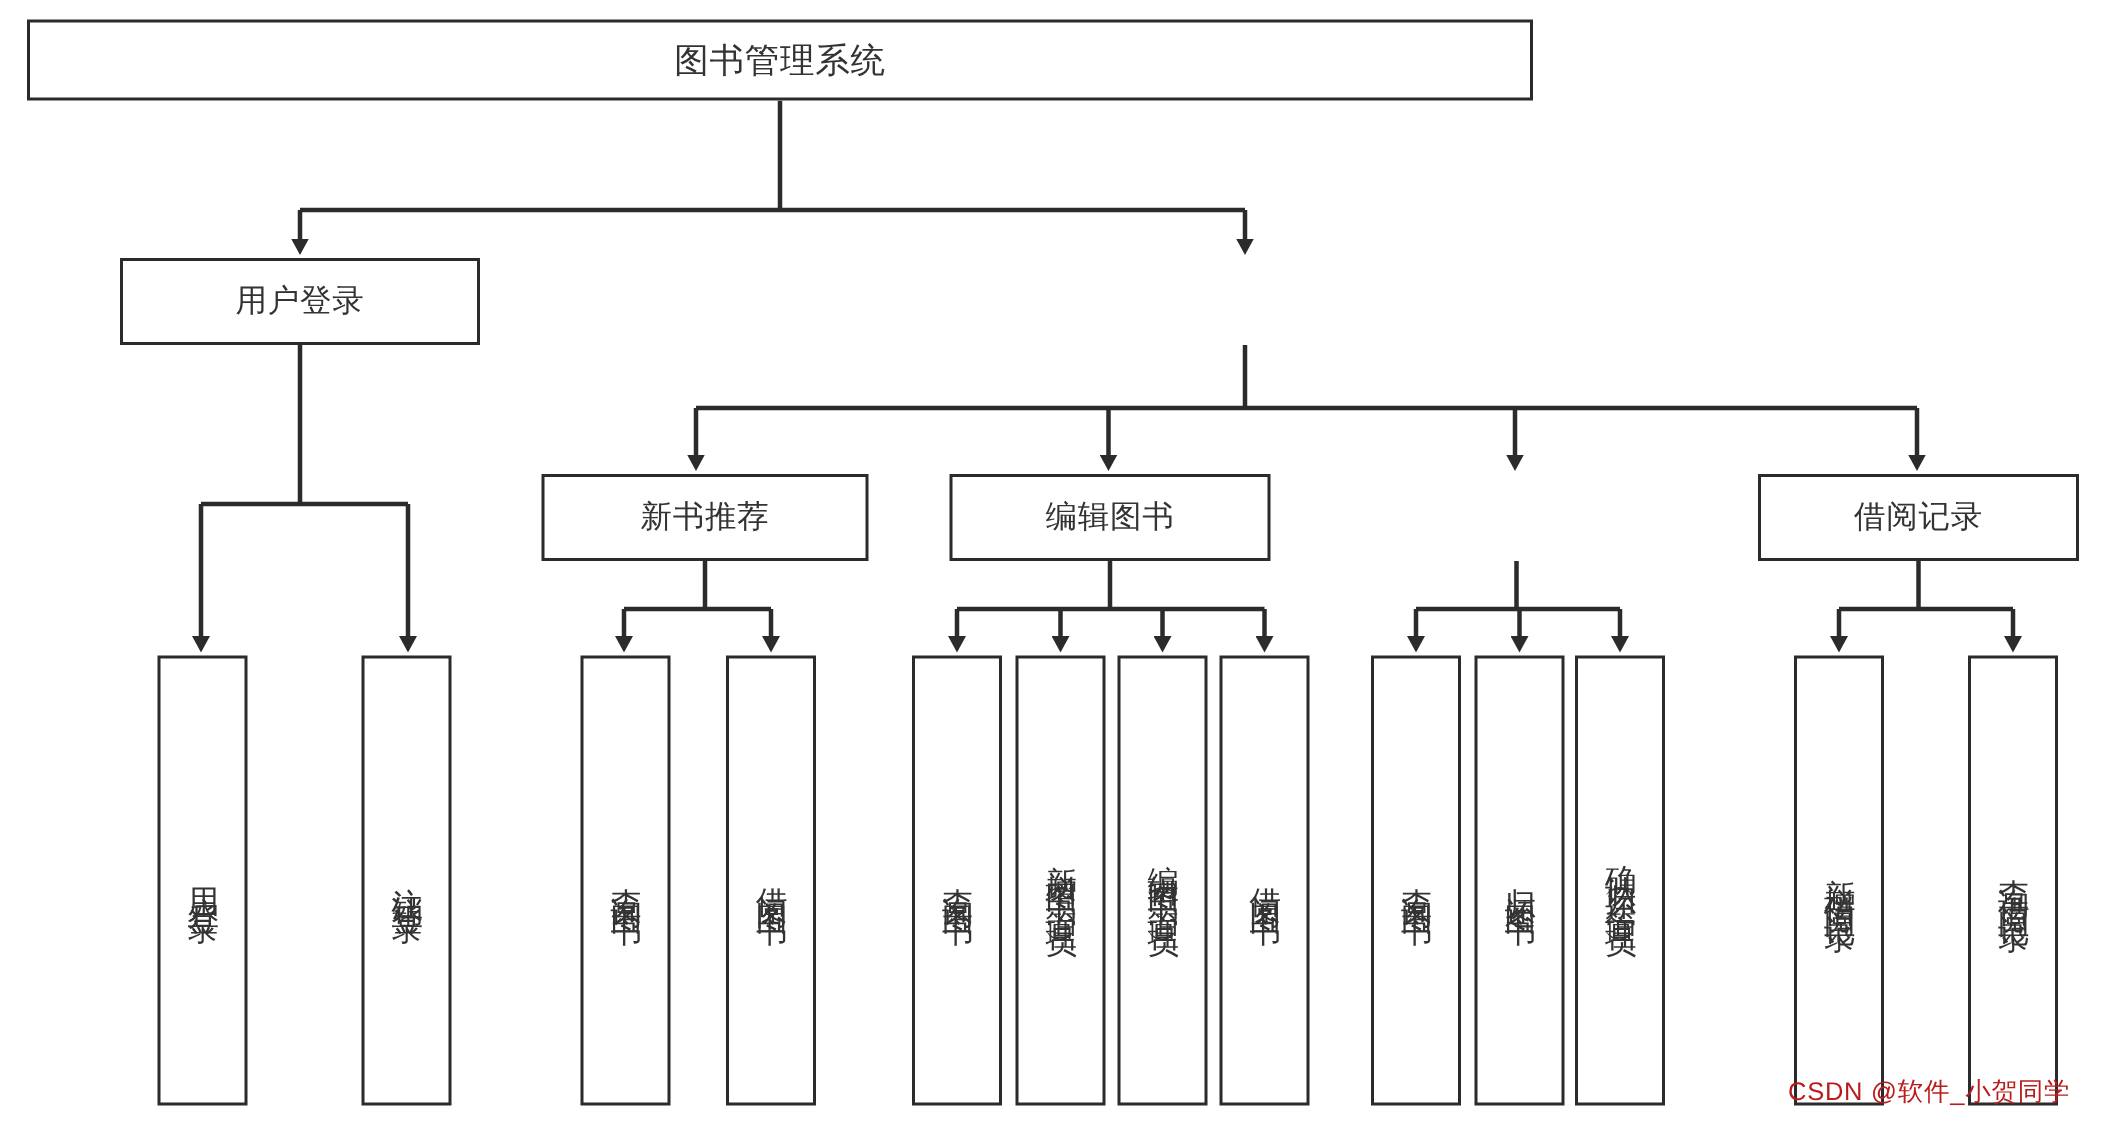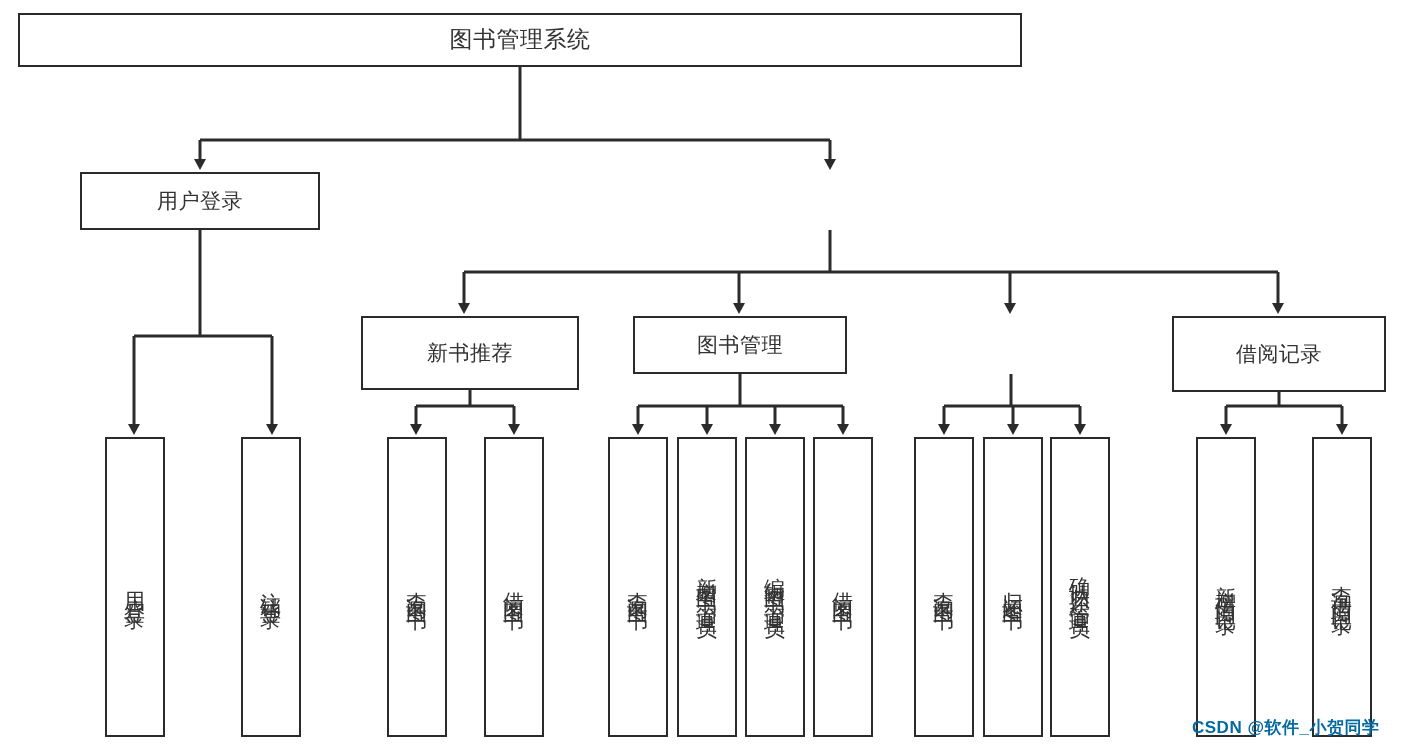--- a/index.html
+++ b/index.html
@@ -31,29 +31,28 @@
   
   .node.vert .lbl{
     writing-mode:vertical-rl;
     text-orientation:upright;
     letter-spacing:6px;
     font-size:21px;
     white-space:normal;
     line-height:1;
     max-height:270px;
   }
-  .node.root .lbl{font-size:23px;font-family:Liberation Serif, serif;}
+  .node.root .lbl{font-size:23px;}
   .watermark{
     position:absolute;
-    color:#0369a1;
+    color:#b91c1c;
     font-size:17px;
     letter-spacing:0.5px;
     white-space:nowrap;
     user-select:none;
-    font-weight:bold;
   }
 </style>
 </head>
 <body>
 
 <div id="stage">
 
   <svg id="edges" viewBox="0 0 1405 747">
     <defs>
       <marker id="arrow" markerWidth="11" markerHeight="12" refX="1" refY="6" orient="auto" markerUnits="userSpaceOnUse">
@@ -105,27 +104,27 @@
   </svg>
 
   <div class="node root" style="left:18px;top:13px;width:1004px;height:54px;">
     <span class="lbl">图书管理系统</span>
   </div>
 
   <div class="node" style="left:80px;top:172px;width:240px;height:58px;">
     <span class="lbl">用户登录</span>
   </div>
 
-  <div class="node" style="left:361px;top:316px;width:218px;height:74px;">
+  <div class="node" style="left:361px;top:316px;width:218px;height:58px;">
     <span class="lbl">新书推荐</span>
   </div>
   <div class="node" style="left:633px;top:316px;width:214px;height:58px;">
-    <span class="lbl">图书管理</span>
+    <span class="lbl">编辑图书</span>
   </div>
-  <div class="node" style="left:1172px;top:316px;width:214px;height:76px;">
+  <div class="node" style="left:1172px;top:316px;width:214px;height:58px;">
     <span class="lbl">借阅记录</span>
   </div>
 
   <div class="node vert" style="left:105px;top:437px;width:60px;height:300px;">
     <span class="lbl">用户登录</span>
   </div>
   <div class="node vert" style="left:241px;top:437px;width:60px;height:300px;">
     <span class="lbl">注销登录</span>
   </div>
   <div class="node vert" style="left:387px;top:437px;width:60px;height:300px;">

